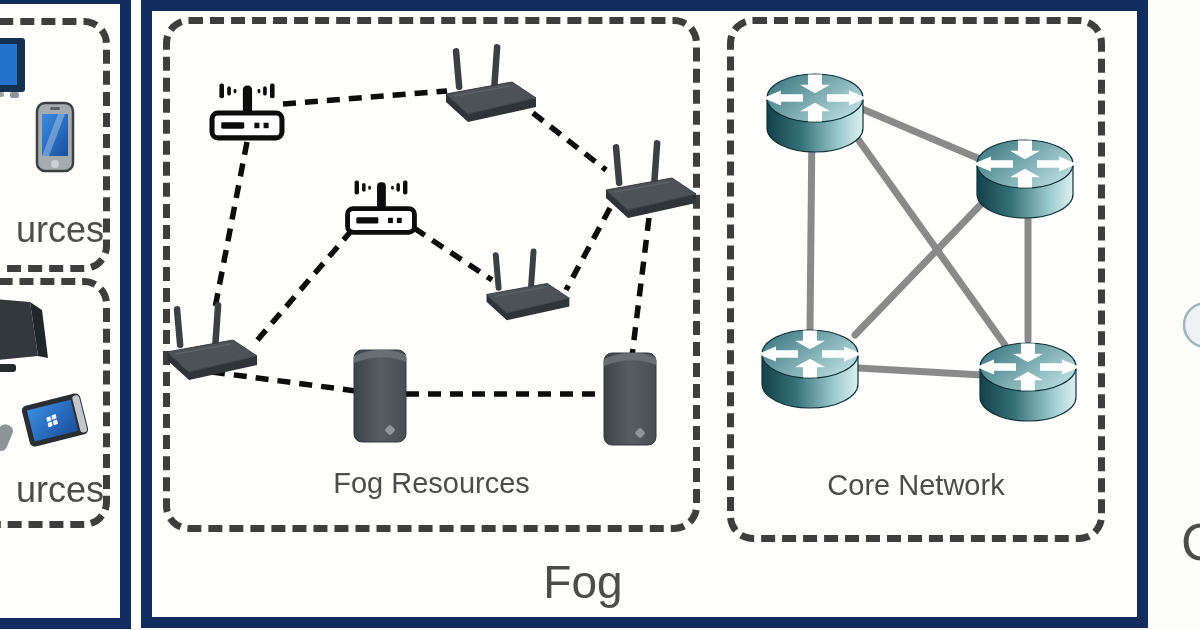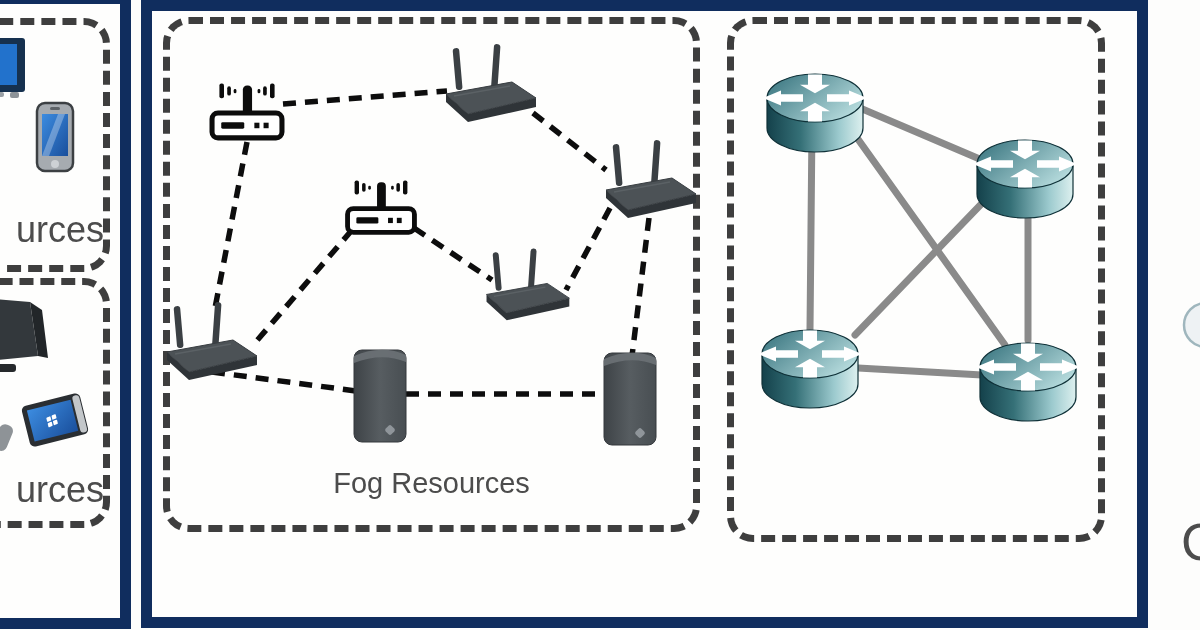--- a/index.html
+++ b/index.html
@@ -161,16 +161,18 @@
       </g>
     </g>
     <g transform="translate(3,438) rotate(22)">
       <rect x="-7" y="-14" width="14" height="27" rx="6" fill="#8e9397"></rect>
     </g>
 
     <circle cx="1206" cy="325" r="22" fill="#eef2f4" stroke="#9fb6bd" stroke-width="2.5"></circle>
   </svg>
 
   <div class="lbl lbl-sub" style="left:163px;top:468px;width:537px;">Fog Resources</div>
+  <div class="lbl lbl-sub" style="left:727px;top:470px;width:378px;">Core Network</div>
+  <div class="lbl lbl-big" style="left:163px;top:557px;width:840px;">Fog</div>
   <div class="lbl lbl-frag" style="left:-60px;top:210px;width:164px;">urces</div>
   <div class="lbl lbl-frag" style="left:-60px;top:470px;width:164px;">urces</div>
   <div class="lbl lbl-cloud" style="left:1181px;top:514px;width:60px;">C</div>
 </div>
 
 </body></html>

